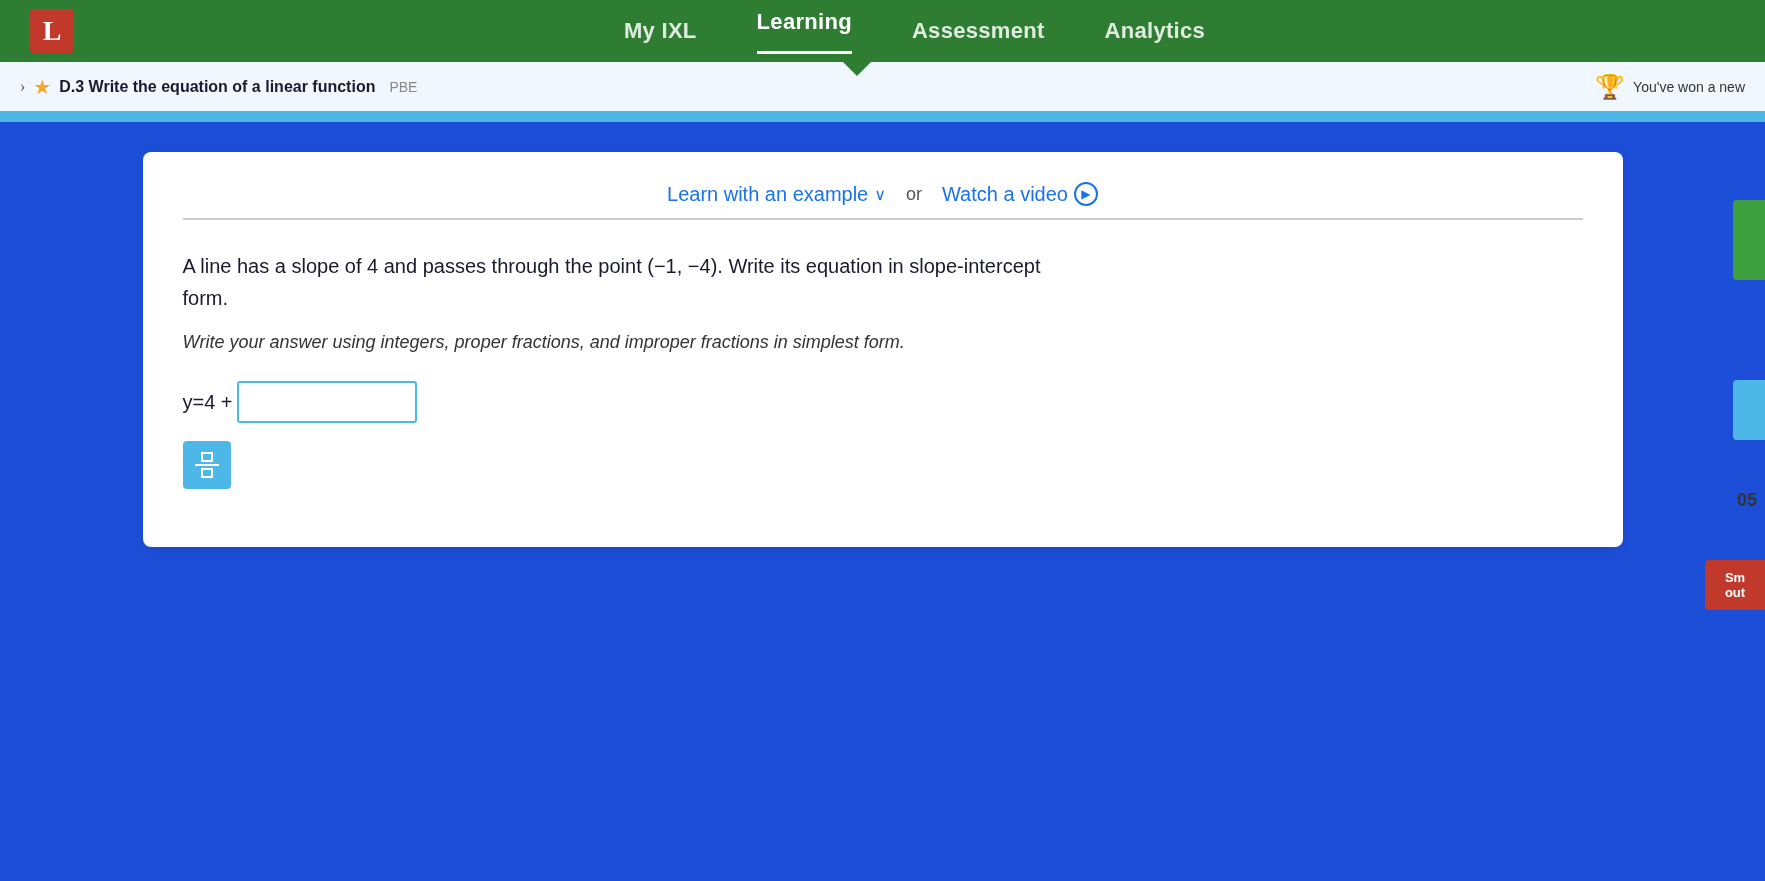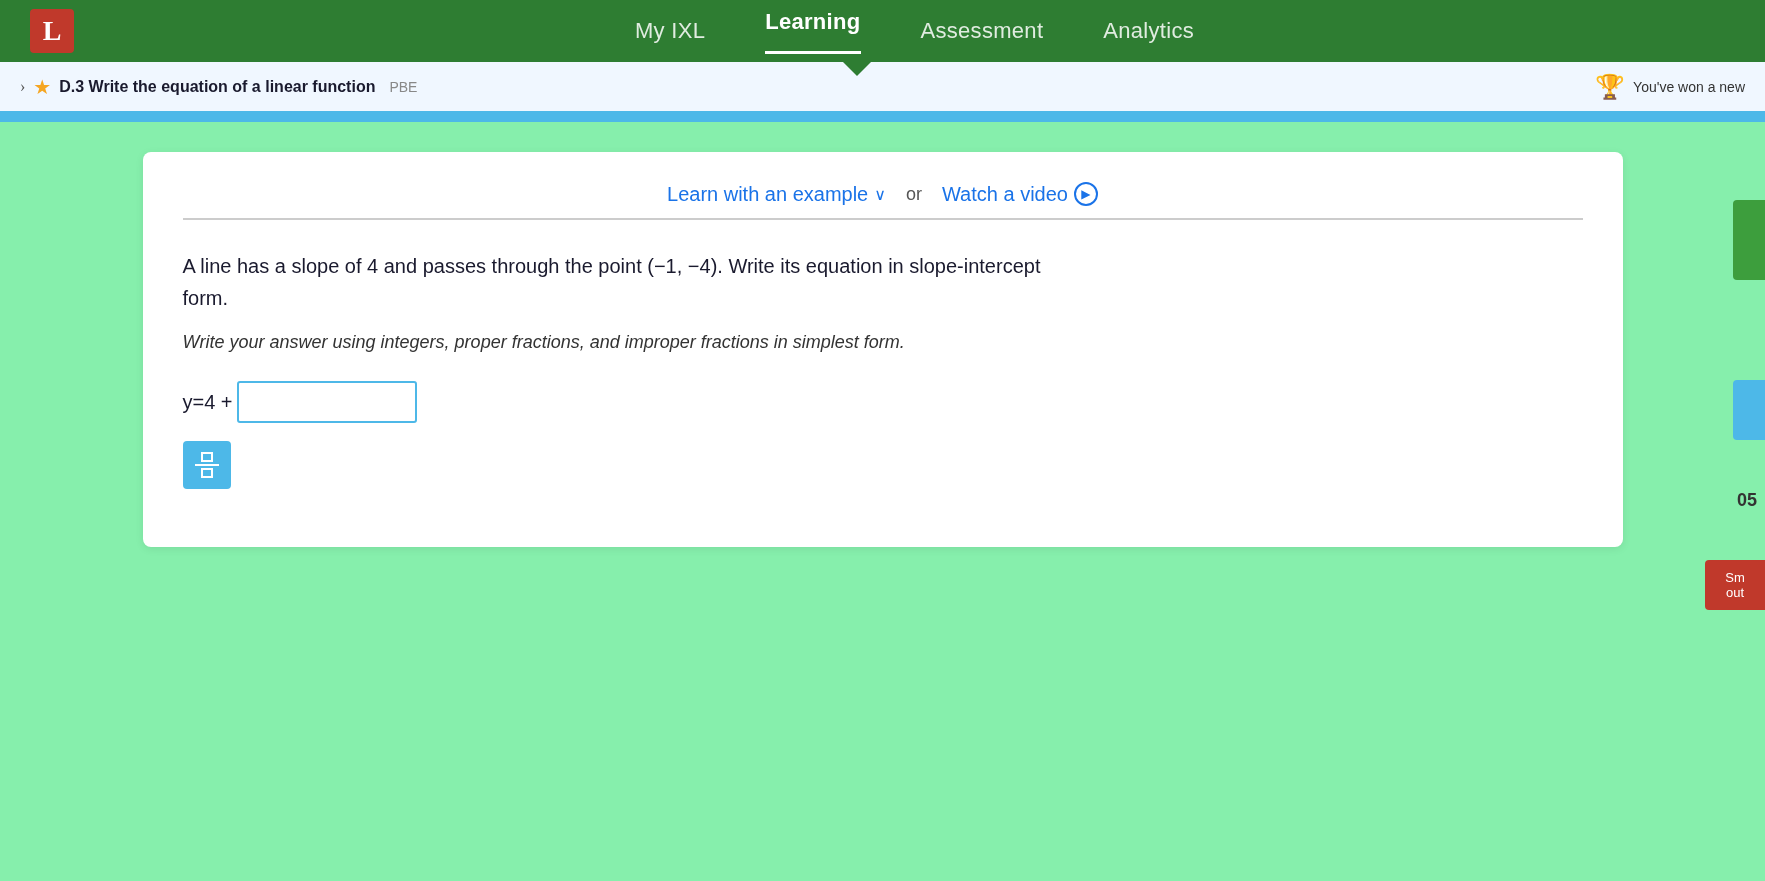--- a/index.html
+++ b/index.html
@@ -39,21 +39,21 @@
       gap: 60px;
       flex: 1;
       justify-content: center;
     }
     .nav-link {
       color: rgba(255,255,255,0.85);
       font-size: 22px;
       font-family: Arial, sans-serif;
       cursor: pointer;
       text-decoration: none;
-      font-weight: 400;
+      font-weight: 700;
       letter-spacing: 0.3px;
     }
     .nav-link.active {
       color: #ffffff;
       font-weight: 700;
       border-bottom: 3px solid white;
       padding-bottom: 16px;
     }
     .nav-triangle {
       position: absolute;
@@ -115,21 +115,21 @@
     }
 
     
     .blue-accent-bar {
       background: #4db8e8;
       height: 8px;
     }
 
     
     .main-content {
-      background: #86efac;
+      background: #1d4ed8;
       padding: 30px 20px;
       min-height: 760px;
       position: relative;
     }
 
     
     .content-card {
       background: white;
       border-radius: 8px;
       padding: 30px 40px 40px 40px;
@@ -310,21 +310,21 @@
       background: #c0392b;
       width: 60px;
       padding: 10px 6px;
       border-radius: 4px 0 0 4px;
       text-align: center;
     }
     .right-panel-red-text {
       color: white;
       font-size: 13px;
       font-family: Arial, sans-serif;
-      font-weight: normal;
+      font-weight: bold;
     }
   </style>
 </head>
 <body>
 
 <nav class="top-nav">
   <div class="nav-logo">L</div>
   <div class="nav-links">
     <a class="nav-link">My IXL</a>
     <a class="nav-link active">Learning</a>

